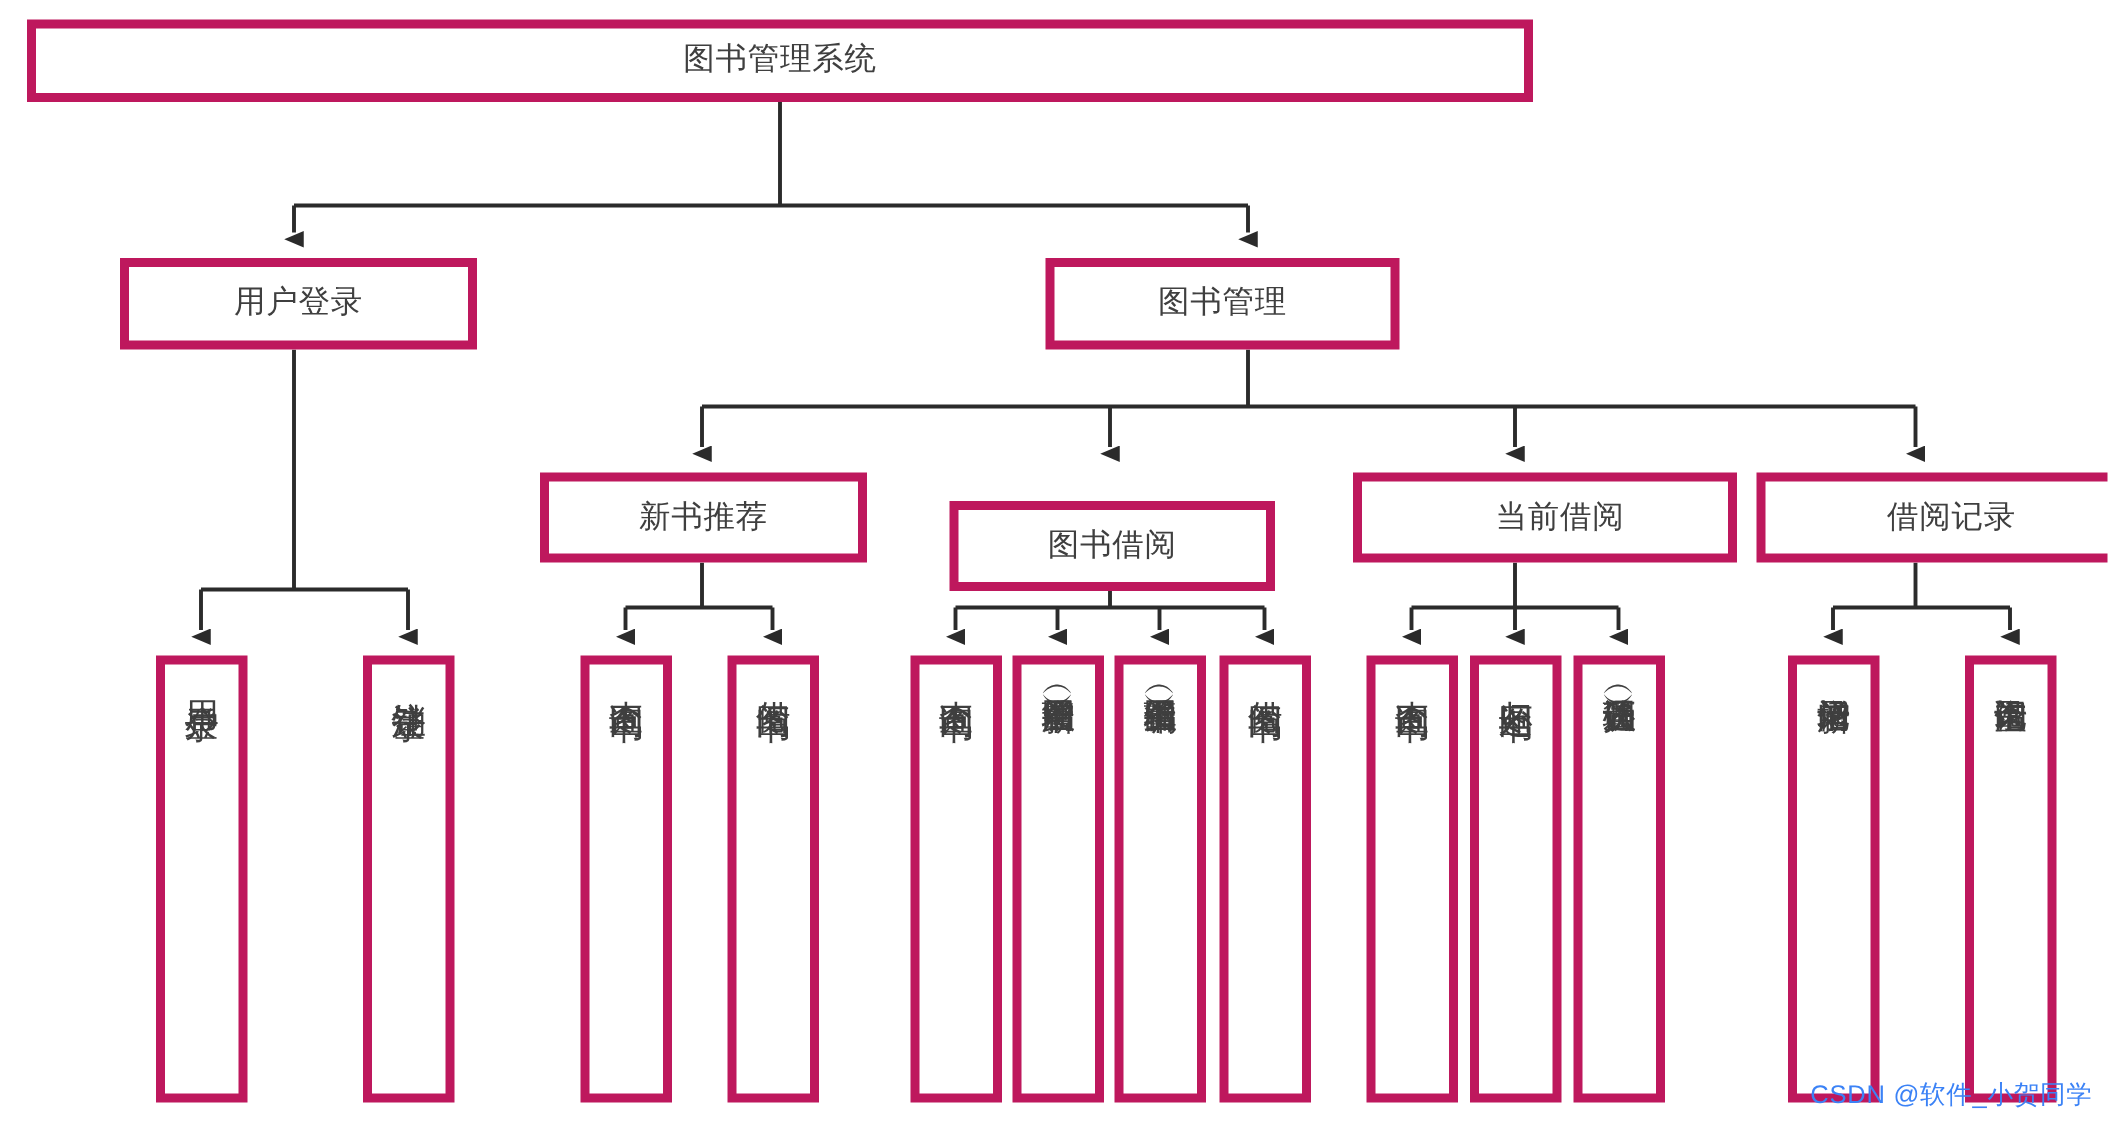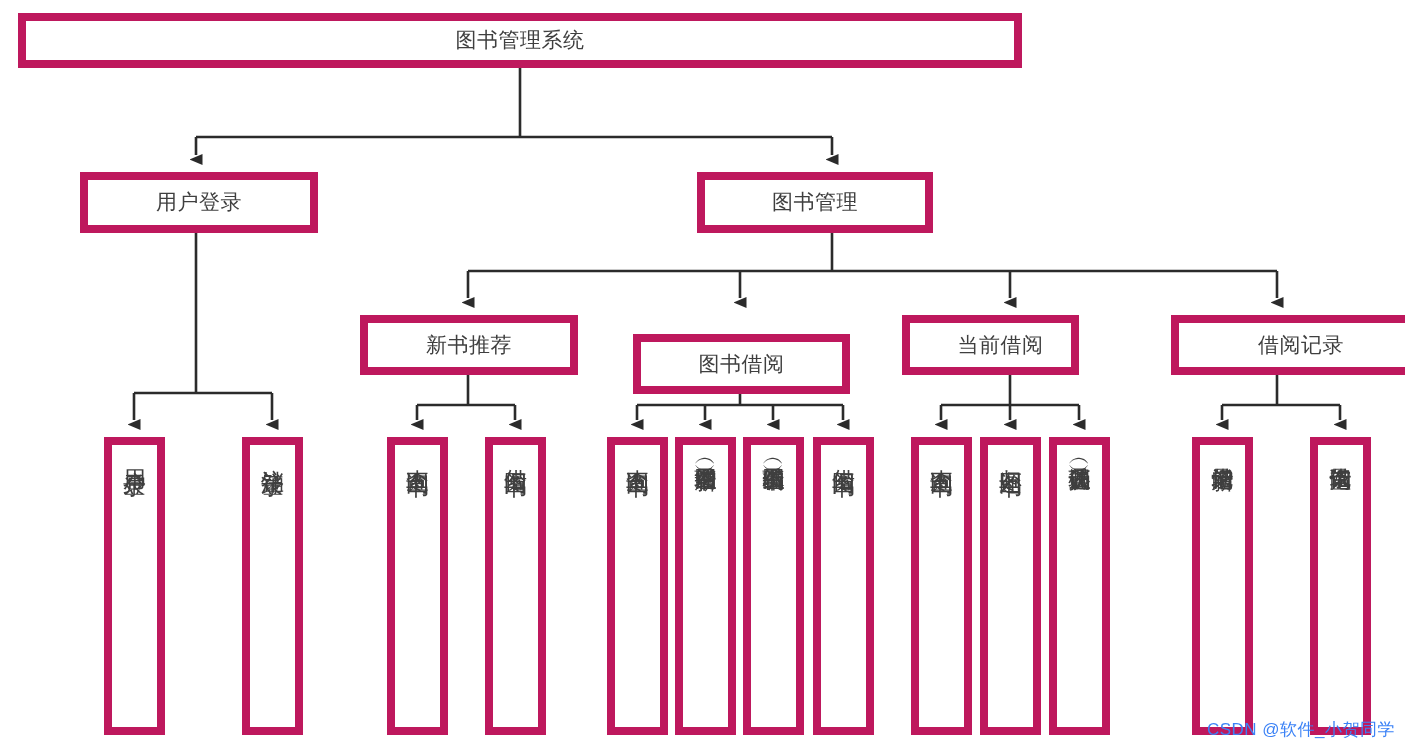--- a/index.html
+++ b/index.html
@@ -22,21 +22,21 @@
   svg#edges {
     position: absolute;
     top: 0;
     left: 0;
     width: 1405px;
     height: 747px;
   }
   .node {
     position: absolute;
     box-sizing: border-box;
-    border: 8px solid #be185d;
+    border: 6px solid #be185d;
     background: #ffffff;
     display: flex;
     align-items: center;
     justify-content: center;
     color: #3c3c3c;
   }
   .node-label {
     display: block;
     text-align: center;
     line-height: 1.08;
@@ -138,21 +138,21 @@
   <div class="node horizontal" style="left:697px; top:172px; width:236px; height:61px;">
     <span class="node-label">图书管理</span>
   </div>
 
   <div class="node horizontal" style="left:360px; top:315px; width:218px; height:60px;">
     <span class="node-label">新书推荐</span>
   </div>
   <div class="node horizontal" style="left:633px; top:334px; width:217px; height:60px;">
     <span class="node-label">图书借阅</span>
   </div>
-  <div class="node horizontal" style="left:902px; top:315px; width:177px; height:60px;padding-left:20px;">
+  <div class="node horizontal" style="left:902px; top:315px; width:256px; height:60px;padding-left:20px;">
     <span class="node-label">当前借阅</span>
   </div>
   <div class="node horizontal" style="left:1171px; top:315px; width:260px; height:60px;">
     <span class="node-label">借阅记录</span>
   </div>
 
   <div class="node vertical" style="left:104px; top:437px; width:61px; height:298px;">
     <span class="node-label">用户登录</span>
   </div>
   <div class="node vertical" style="left:242px; top:437px; width:61px; height:298px;">

